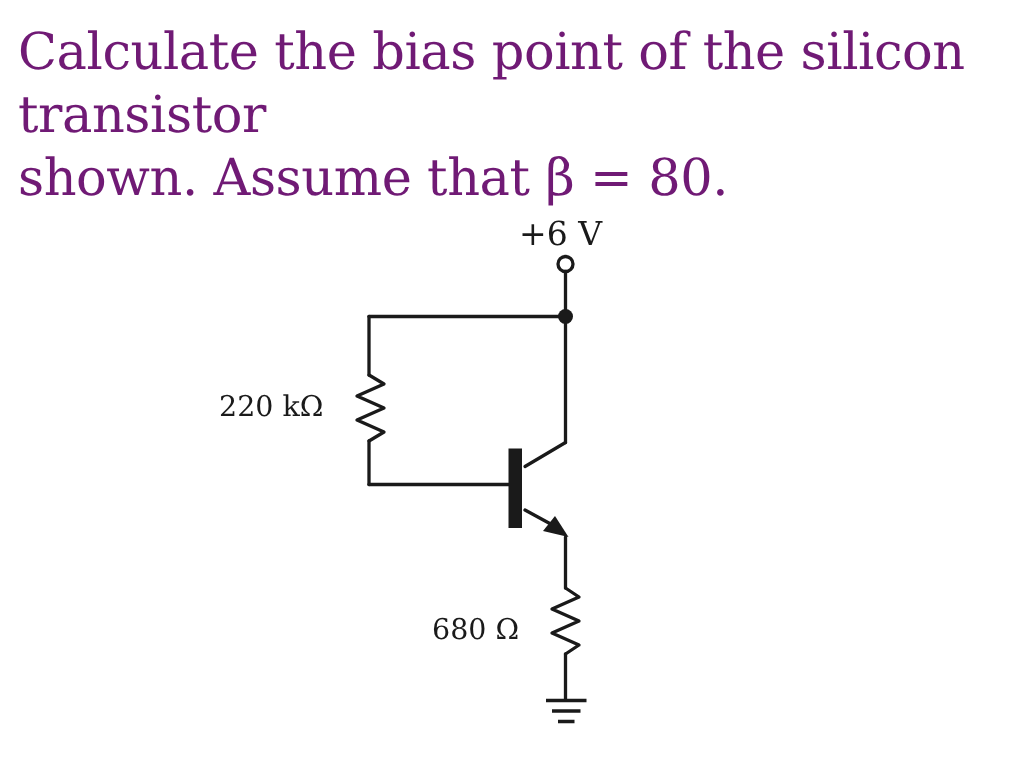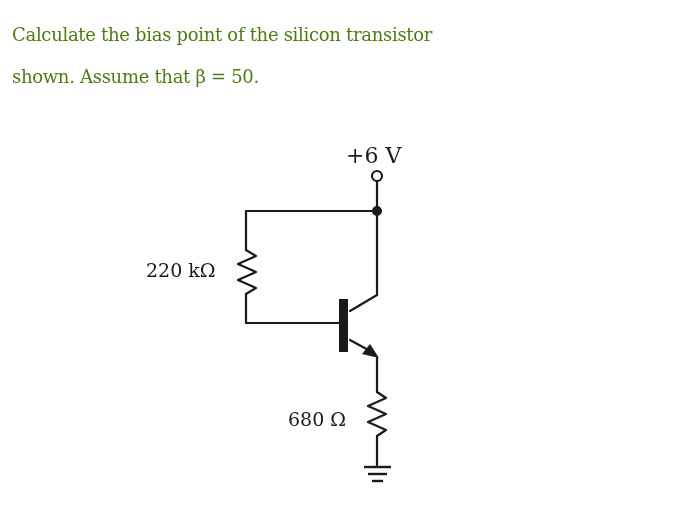--- a/index.html
+++ b/index.html
@@ -1,31 +1,31 @@
 <!DOCTYPE html>
 <html><head>
   <meta charset="utf-8">
   <style>
     html, body { margin: 0; padding: 0; background: #ffffff; }
     body { width: 679px; height: 507px; position: relative; overflow: hidden; }
     .problem {
       position: absolute; left: 12px; top: 14px; width: 660px;
-      font-family: "DejaVu Serif", serif; font-size: 18px; line-height: 42px;
-      color: #4d7c0f; letter-spacing: -0.3px;
+      font-family: "DejaVu Serif", serif; font-size: 34px; line-height: 42px;
+      color: #701a75; letter-spacing: -0.3px;
     }
     .problem p { margin: 0; }
     svg { position: absolute; left: 0; top: 0; }
     .lbl { font-family: "DejaVu Serif", serif; fill: #1a1a1a; }
   </style>
 </head>
 <body>
 
 <div class="problem">
   <p>Calculate the bias point of the silicon transistor</p>
-  <p>shown. Assume that β = 50.</p>
+  <p>shown. Assume that β = 80.</p>
 </div>
 
 <svg width="679" height="507" viewBox="0 0 679 507">
   <g stroke="#1a1a1a" stroke-width="2.2" fill="none" stroke-linejoin="round" stroke-linecap="round">
 
     <circle cx="377" cy="176" r="5"></circle>
     <line x1="377" y1="181" x2="377" y2="210"></line>
 
     <line x1="246" y1="211" x2="377" y2="211"></line>
 

